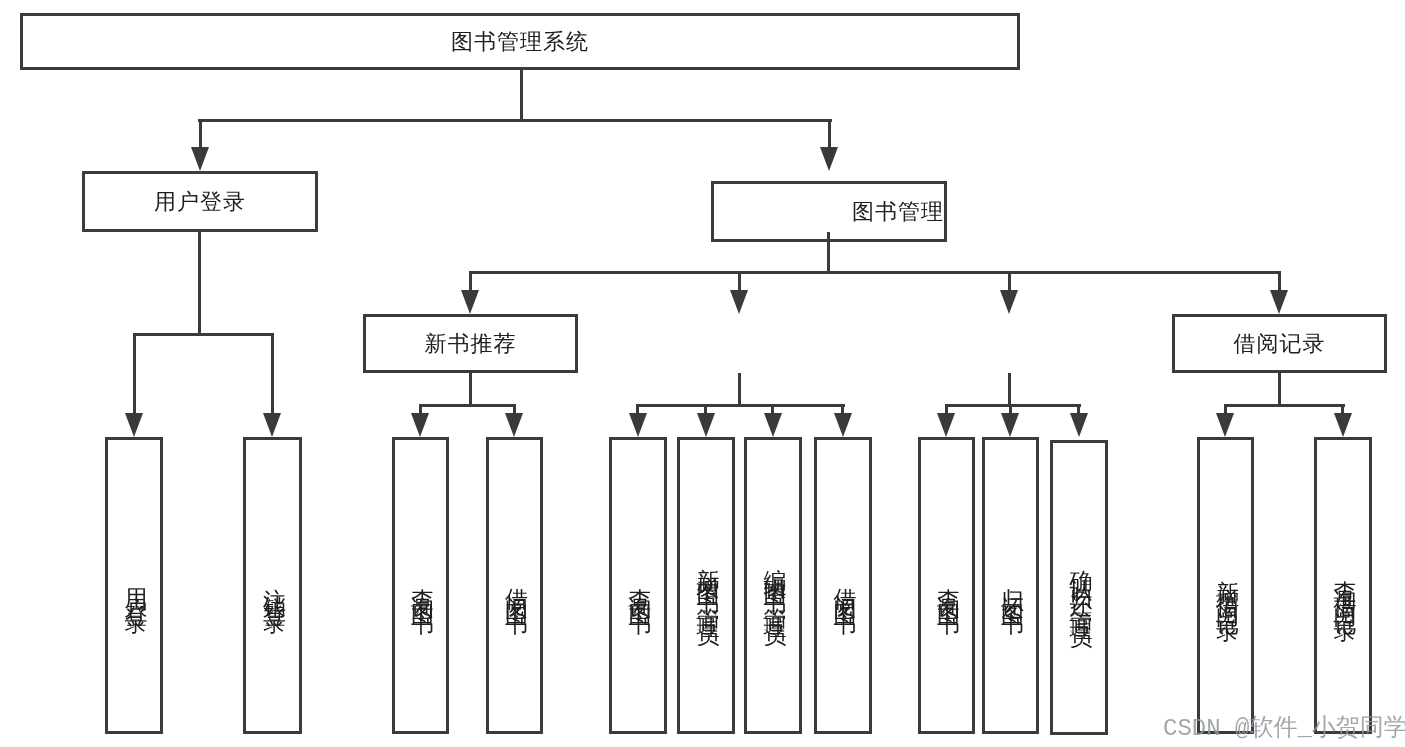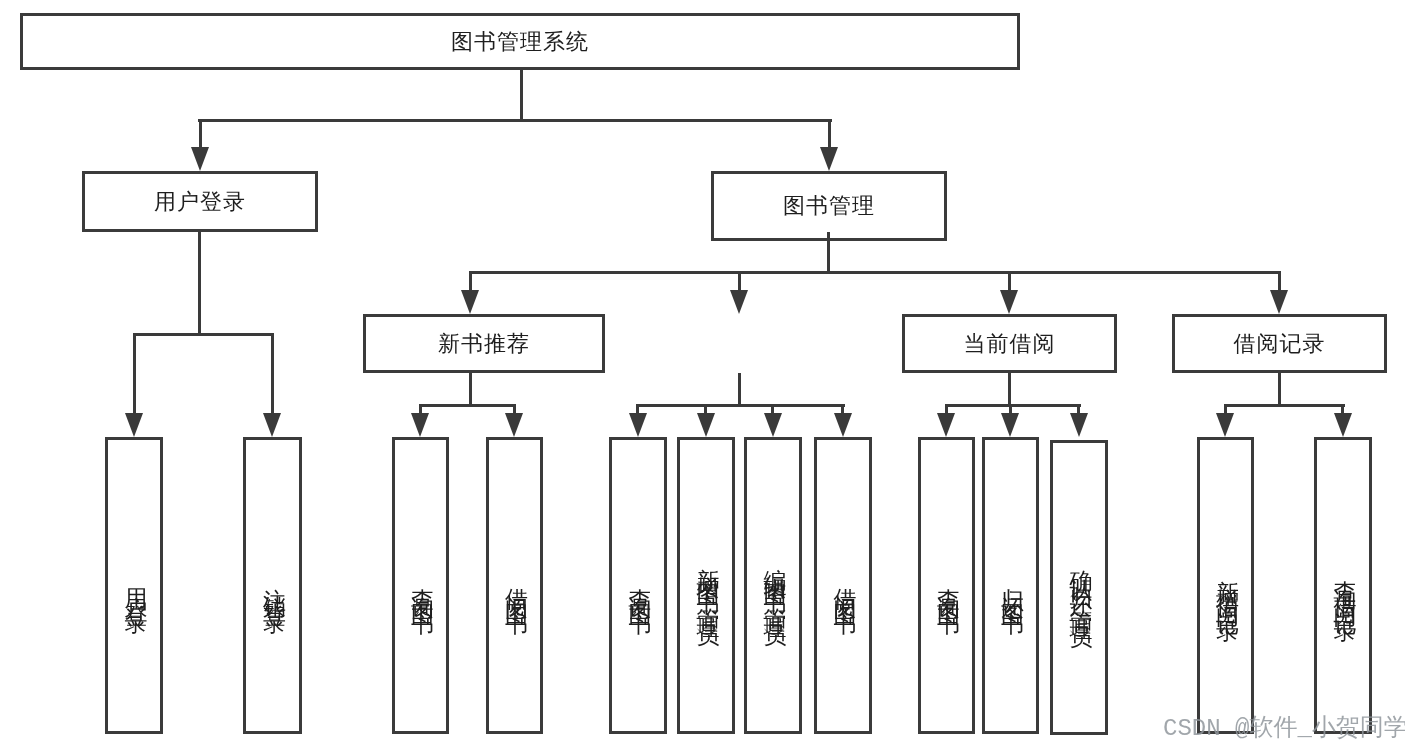--- a/index.html
+++ b/index.html
@@ -68,21 +68,21 @@
   <div class="line" style="left:520px; top:70px; width:3px; height:52px;"></div>
   <div class="line" style="left:198px; top:119px; width:634px; height:3px;"></div>
   <div class="line" style="left:199px; top:119px; width:3px; height:32px;"></div>
   <div class="arrow" style="left:191px; top:147px;"></div>
   <div class="line" style="left:828px; top:119px; width:3px; height:32px;"></div>
   <div class="arrow" style="left:820px; top:147px;"></div>
 
   <div class="box" style="left:82px; top:171px; width:236px; height:61px;">
     <span class="hlabel">用户登录</span>
   </div>
-  <div class="box" style="left:711px; top:171px; width:236px; height:70px;">
+  <div class="box" style="left:711px; top:181px; width:236px; height:61px;justify-content:flex-end;">
     <span class="hlabel">图书管理</span>
   </div>
 
   <div class="line" style="left:198px; top:232px; width:3px; height:103px;"></div>
   <div class="line" style="left:133px; top:333px; width:141px; height:3px;"></div>
   <div class="line" style="left:133px; top:333px; width:3px; height:80px;"></div>
   <div class="arrow" style="left:125px; top:413px;"></div>
   <div class="line" style="left:271px; top:333px; width:3px; height:80px;"></div>
   <div class="arrow" style="left:263px; top:413px;"></div>
 
@@ -90,25 +90,22 @@
   <div class="line" style="left:469px; top:271px; width:812px; height:3px;"></div>
   <div class="line" style="left:469px; top:271px; width:3px; height:22px;"></div>
   <div class="arrow" style="left:461px; top:290px;"></div>
   <div class="line" style="left:738px; top:271px; width:3px; height:22px;"></div>
   <div class="arrow" style="left:730px; top:290px;"></div>
   <div class="line" style="left:1008px; top:271px; width:3px; height:22px;"></div>
   <div class="arrow" style="left:1000px; top:290px;"></div>
   <div class="line" style="left:1278px; top:271px; width:3px; height:22px;"></div>
   <div class="arrow" style="left:1270px; top:290px;"></div>
 
-  <div class="box" style="left:363px; top:314px; width:242px; height:59px;">
+  <div class="box" style="left:363px; top:314px; width:215px; height:59px;">
     <span class="hlabel">新书推荐</span>
-  </div>
-  <div class="box" style="left:902px; top:314px; width:215px; height:59px;">
-    <span class="hlabel">当前借阅</span>
   </div>
   <div class="box" style="left:1172px; top:314px; width:215px; height:59px;">
     <span class="hlabel">借阅记录</span>
   </div>
 
   <div class="line" style="left:469px; top:373px; width:3px; height:33px;"></div>
   <div class="line" style="left:419px; top:404px; width:97px; height:3px;"></div>
   <div class="line" style="left:419px; top:404px; width:3px; height:12px;"></div>
   <div class="arrow" style="left:411px; top:413px;"></div>
   <div class="line" style="left:513px; top:404px; width:3px; height:12px;"></div>

